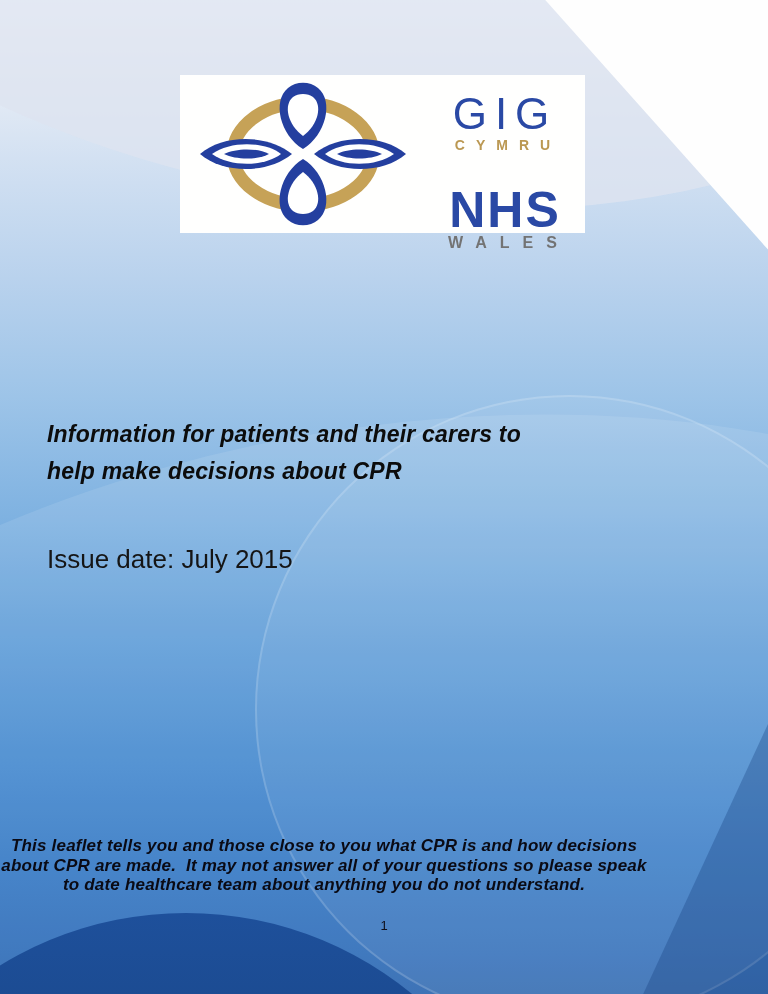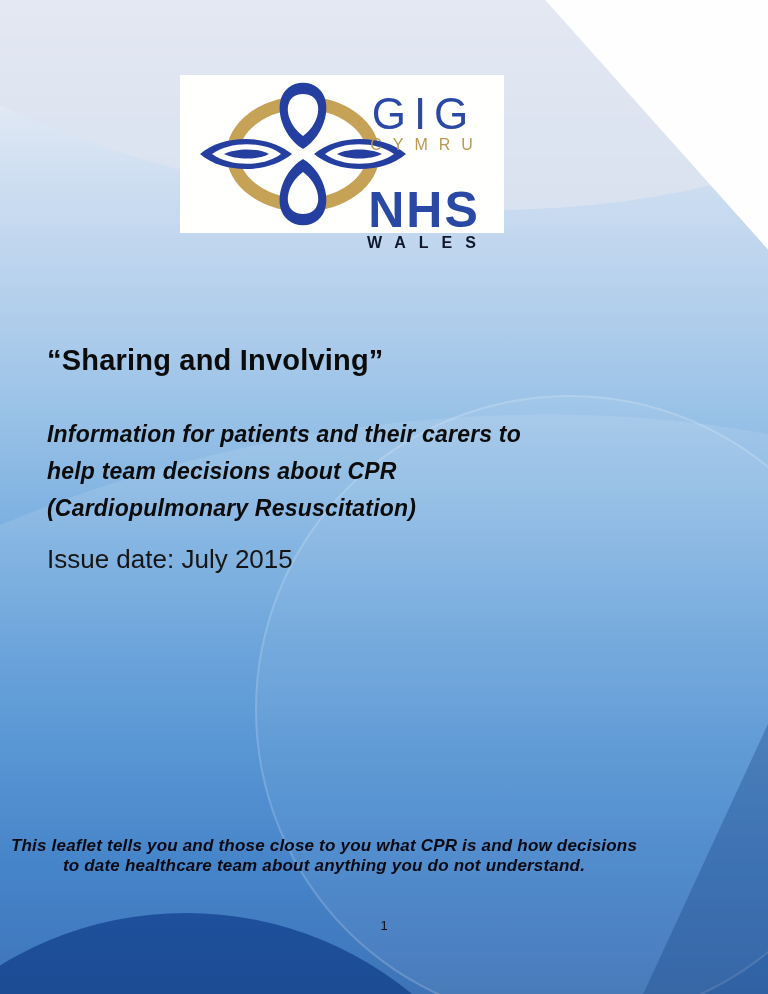--- a/index.html
+++ b/index.html
@@ -30,32 +30,32 @@
   .dome-dark-bottom {
     left:-170px; top:913px; width:712px; height:712px; border-radius:50%;
     background:linear-gradient(180deg,#1e509b 0%,#16417f 40%);
   }
   .wedge-bottom-right {
     right:0; bottom:0; width:260px; height:300px;
     background:rgba(18,56,120,0.30);
     clip-path:polygon(100% 10%, 100% 100%, 52% 100%);
   }
   .logo-box {
-    position:absolute; left:180px; top:75px; width:324px; height:158px;
+    position:absolute; left:180px; top:75px; width:405px; height:158px;
     background:#fffffe; display:flex; align-items:center;
   }
   .logo-knot { position:absolute; left:8px; top:0; }
   .logo-text {
     position:absolute; right:4px; top:18px; width:152px; text-align:center;
     line-height:1;
   }
   .logo-gig   { font-size:44px; letter-spacing:8px;  color:#2a49a5; font-weight:500; line-height:42px; }
-  .logo-cymru { font-size:16px; letter-spacing:11px; color:#bb9852; font-weight:400; line-height:20px; margin-left:6px;}
+  .logo-cymru { font-size:14px; letter-spacing:11px; color:#bb9852; font-weight:700; line-height:20px; margin-left:6px;}
   .logo-nhs   { font-size:50px; letter-spacing:2px;  color:#2a49a5; font-weight:600; line-height:46px;margin-top:32px; }
-  .logo-wales { font-size:16px; letter-spacing:13px; color:#0f172a; font-weight:600; line-height:20px; margin-left:8px;}
+  .logo-wales { font-size:16px; letter-spacing:13px; color:#737373; font-weight:600; line-height:20px; margin-left:8px;}
   .title {
     position:absolute; left:47px; top:344px; color:#0c0c0c;
     font-size:29px; font-weight:700; letter-spacing:.2px; white-space:nowrap;
   }
   .heading {
     position:absolute; left:47px; top:416px; color:#0c0c0c;
     font-size:23px; font-weight:700; line-height:37px; letter-spacing:.2px;font-style:italic;
   }
   .heading div { white-space:nowrap; }
   .issue-date {
@@ -104,30 +104,29 @@
       <path d="M115,97 C100,108 95,128 105,136 C110,140 120,140 125,136 C135,128 130,108 115,97 Z" fill="#ffffff"></path>
     </svg>
     <div class="logo-text">
       <div class="logo-gig">GIG</div>
       <div class="logo-cymru">CYMRU</div>
       <div class="logo-nhs">NHS</div>
       <div class="logo-wales">WALES</div>
     </div>
   </div>
 
-  <div class="title">“Sharing and Involving”</div>
 
   <div class="heading">
     <div>Information for patients and their carers to</div>
-    <div>help team decisions about CPR</div>
-    <div>(Cardiopulmonary Resuscitation)</div>
+    <div>help make decisions about CPR</div>
   </div>
 
   <div class="issue-date">Issue date: July 2015</div>
 
   <div class="footer-note">
     <div>This leaflet tells you and those close to you what CPR is and how decisions</div>
+    <div>about CPR are made.  It may not answer all of your questions so please speak</div>
     <div>to date healthcare team about anything you do not understand.</div>
   </div>
 
   <div class="page-number">1</div>
 
 </div>
 
 </body></html>

